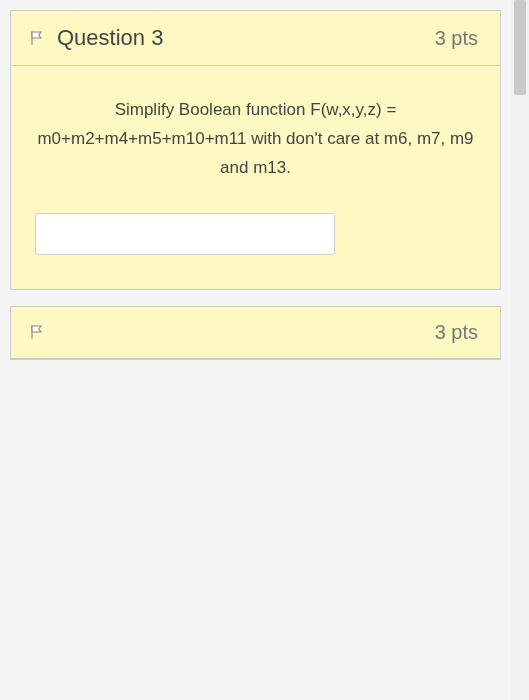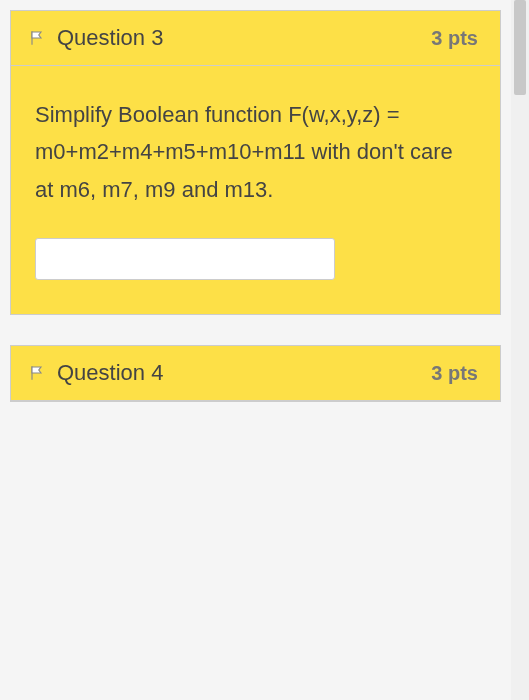--- a/index.html
+++ b/index.html
@@ -22,23 +22,23 @@
     .scrollbar-thumb {
       position: absolute;
       right: 3px;
       top: 0;
       width: 12px;
       height: 95px;
       background: #c8c8c8;
       border-radius: 2px;
     }
     .question-card {
-      background: #fde047;
+      background: #fef9c3;
       border: 1px solid #ccc;
-      margin-bottom: 30px;
+      margin-bottom: 16px;
     }
     .question-header {
       display: flex;
       justify-content: space-between;
       align-items: center;
       padding: 14px 22px 14px 18px;
       border-bottom: 1px solid #ccc;
     }
     .question-header-left {
       display: flex;
@@ -51,32 +51,33 @@
       display: inline-block;
     }
     .flag-icon svg { display: block; }
     .question-title {
       font-size: 22px;
       font-weight: 400;
       color: #444;
     }
     .question-points {
       font-size: 20px;
-      font-weight: 700;
+      font-weight: 400;
       color: #777;
     }
     .question-body {
       padding: 30px 24px 34px 24px;
     }
     .question-text {
-      font-size: 22px;
+      font-size: 17px;
       font-weight: 300;
       color: #444;
       line-height: 1.7;
       margin-bottom: 30px;
+      text-align: center;
     }
     .answer-input {
       width: 300px;
       height: 42px;
       border: 1px solid #ccc;
       border-radius: 3px;
       font-size: 15px;
       padding: 0 10px;
       background: #fff;
     }
@@ -105,21 +106,20 @@
 
 <div class="question-card">
   <div class="question-header">
     <div class="question-header-left">
       <span class="flag-icon">
         <svg width="18" height="18" viewBox="0 0 24 24" fill="none" stroke="#888" stroke-width="1.5">
           <path d="M4 3 L4 21"></path>
           <path d="M4 4 L16 4 L13 8 L16 12 L4 12 Z" fill="#fff"></path>
         </svg>
       </span>
-      <span class="question-title">Question 4</span>
     </div>
     <span class="question-points">3 pts</span>
   </div>
 </div>
 
 <div class="scrollbar-track">
   <div class="scrollbar-thumb"></div>
 </div>
 
 </body></html>

